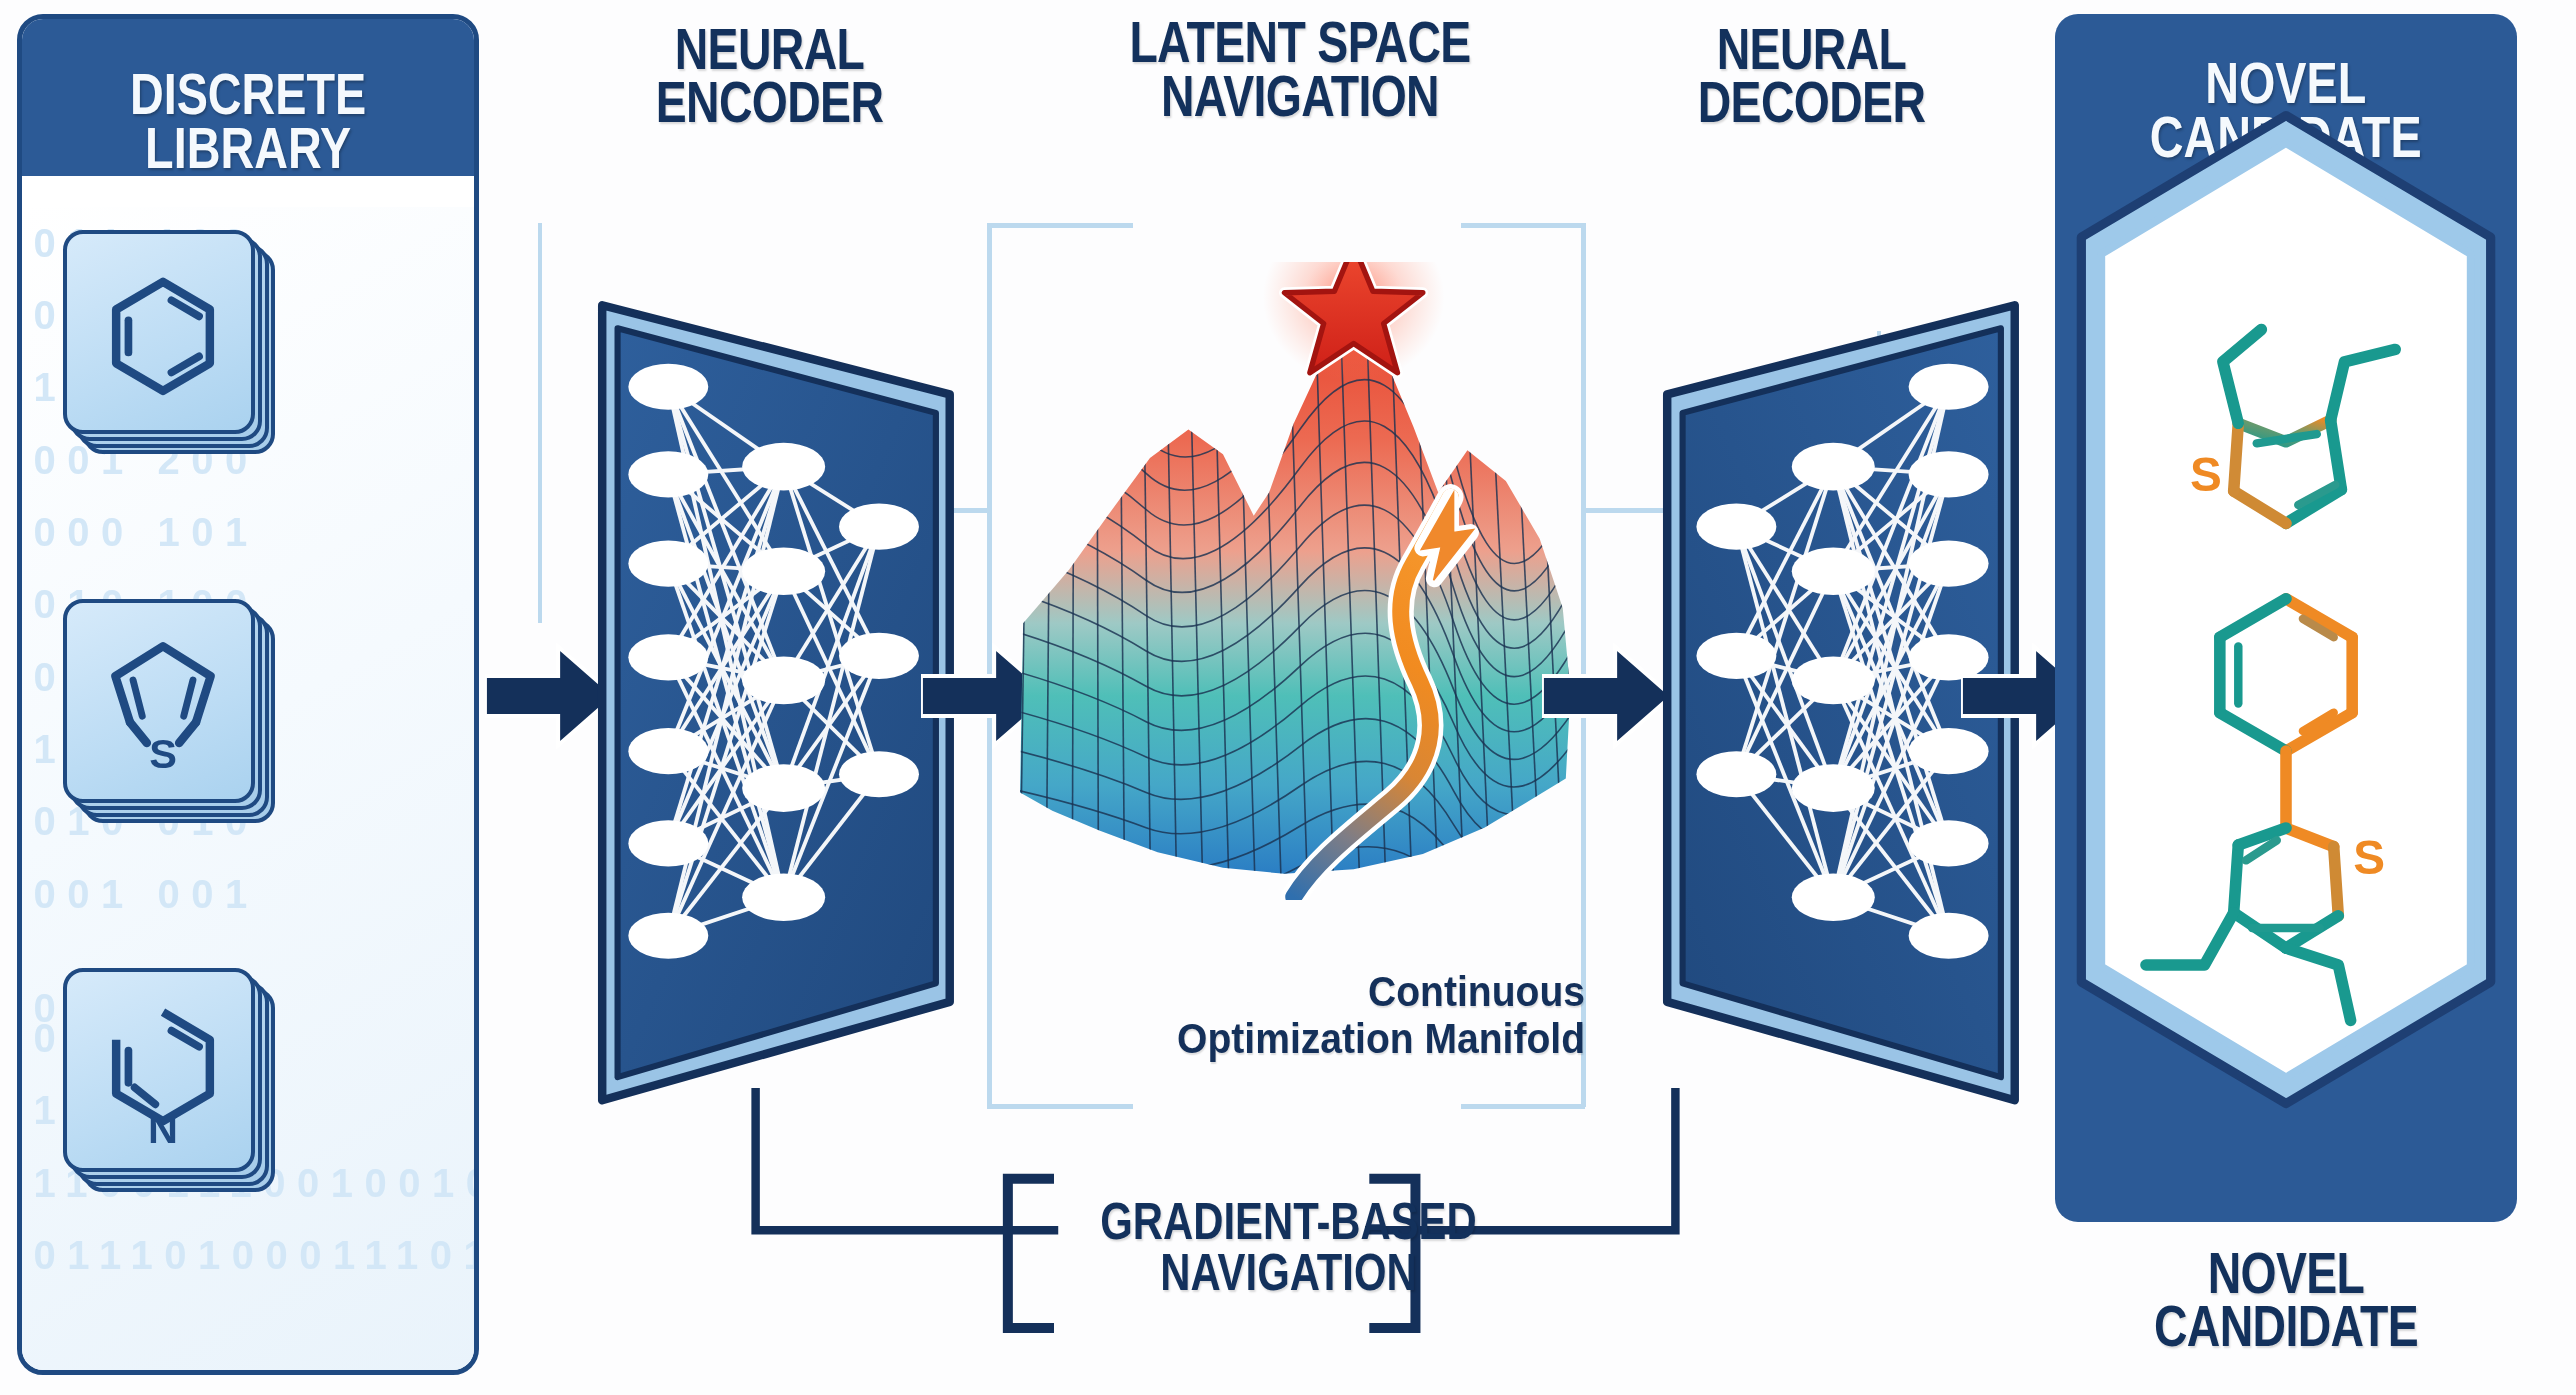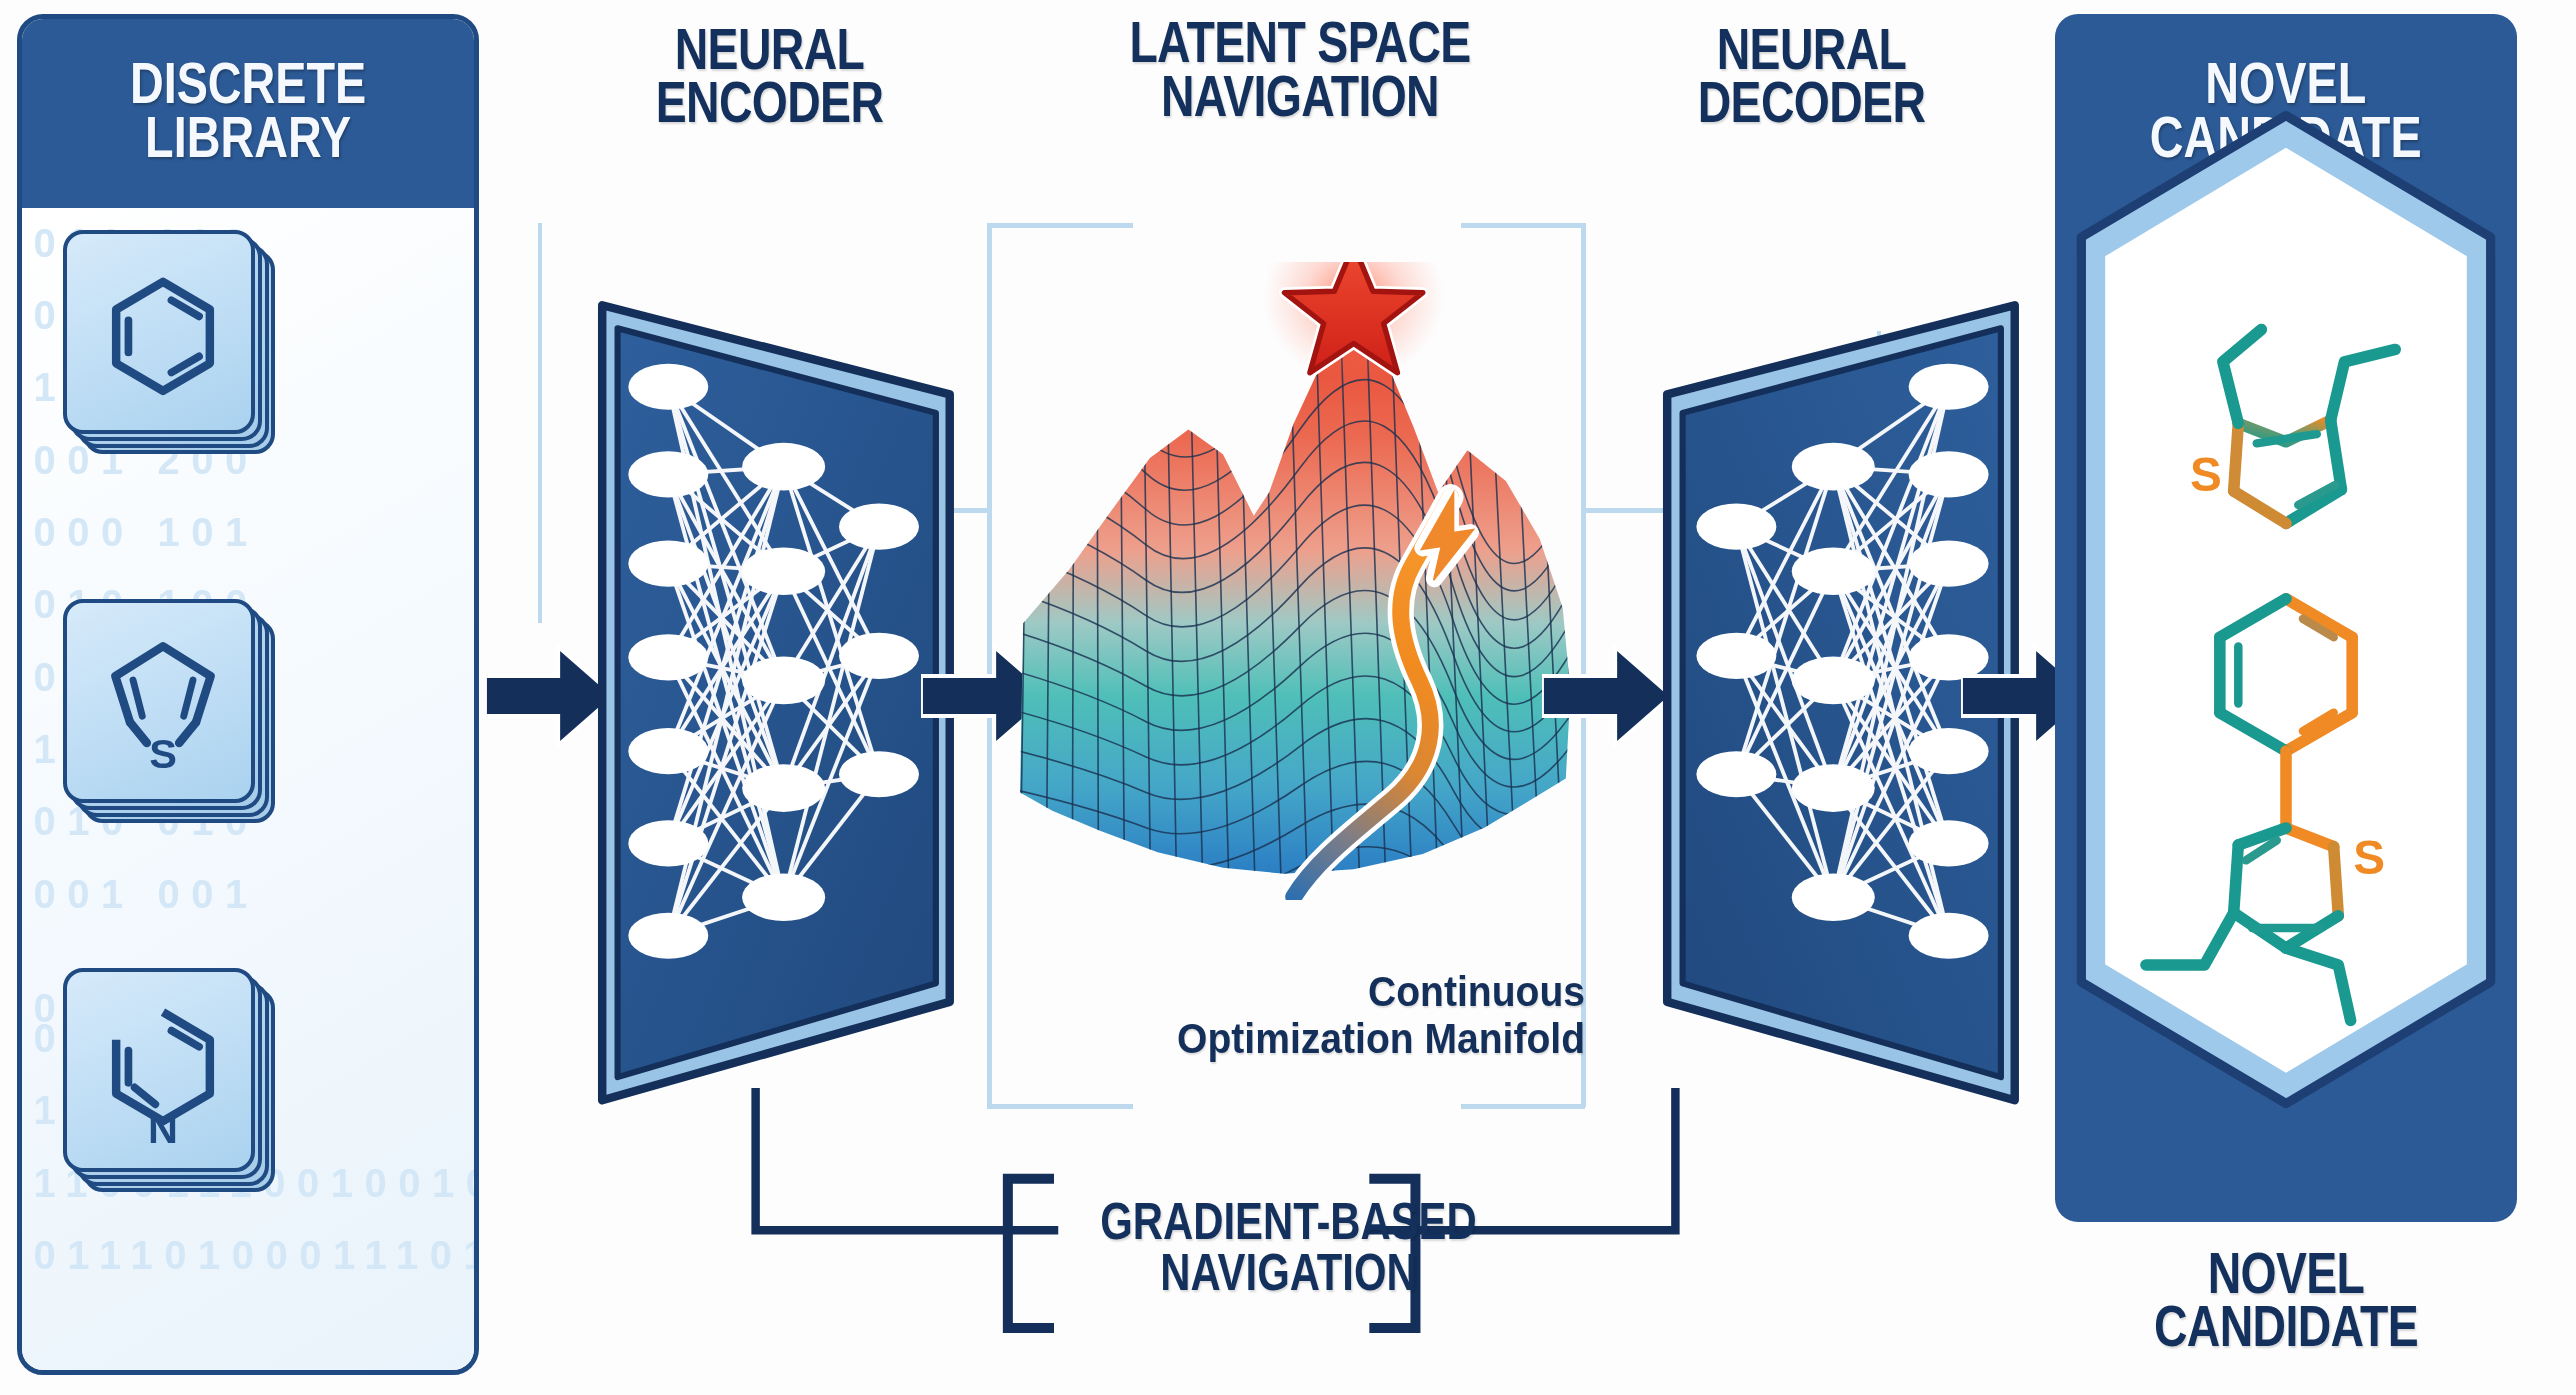--- a/index.html
+++ b/index.html
@@ -26,24 +26,24 @@
     text-shadow: 1.5px 1.5px 2.3px rgba(0,0,0,0.15);
   }
 
   
   #lib-panel {
     position: absolute; left: 17px; top: 14px; width: 462px; height: 1361px;
     border: 5.4px solid #1f4a82; border-radius: 26px;
     background: #ffffff; overflow: hidden;
   }
   #lib-header {
-    position: absolute; left: -5.4px; top: -5.4px; width: 462px; height: 194px;
+    position: absolute; left: -5.4px; top: -5.4px; width: 462px; height: 162px;
     background: #2c5a96;
     border-radius: 23px 23px 0 0;
-    display: flex; align-items: center; justify-content: center;
+    display: flex; align-items: flex-end; justify-content: center;
   }
   #lib-header span {
     color: #f5f9fd; font-weight: bold; font-size: 57px; line-height: 0.94;
     text-align:center; transform: scaleX(0.82); white-space: pre-line;
     text-shadow: 1.5px 2.3px 3.1px rgba(0,0,0,0.28);
   }
   #lib-body {
     position:absolute; left:-5.4px; top:188px; width:462px; height:1173px;
     background: linear-gradient(150deg,#ffffff 0%,#f5fafe 45%,#e9f3fb 100%);
     overflow: hidden;

